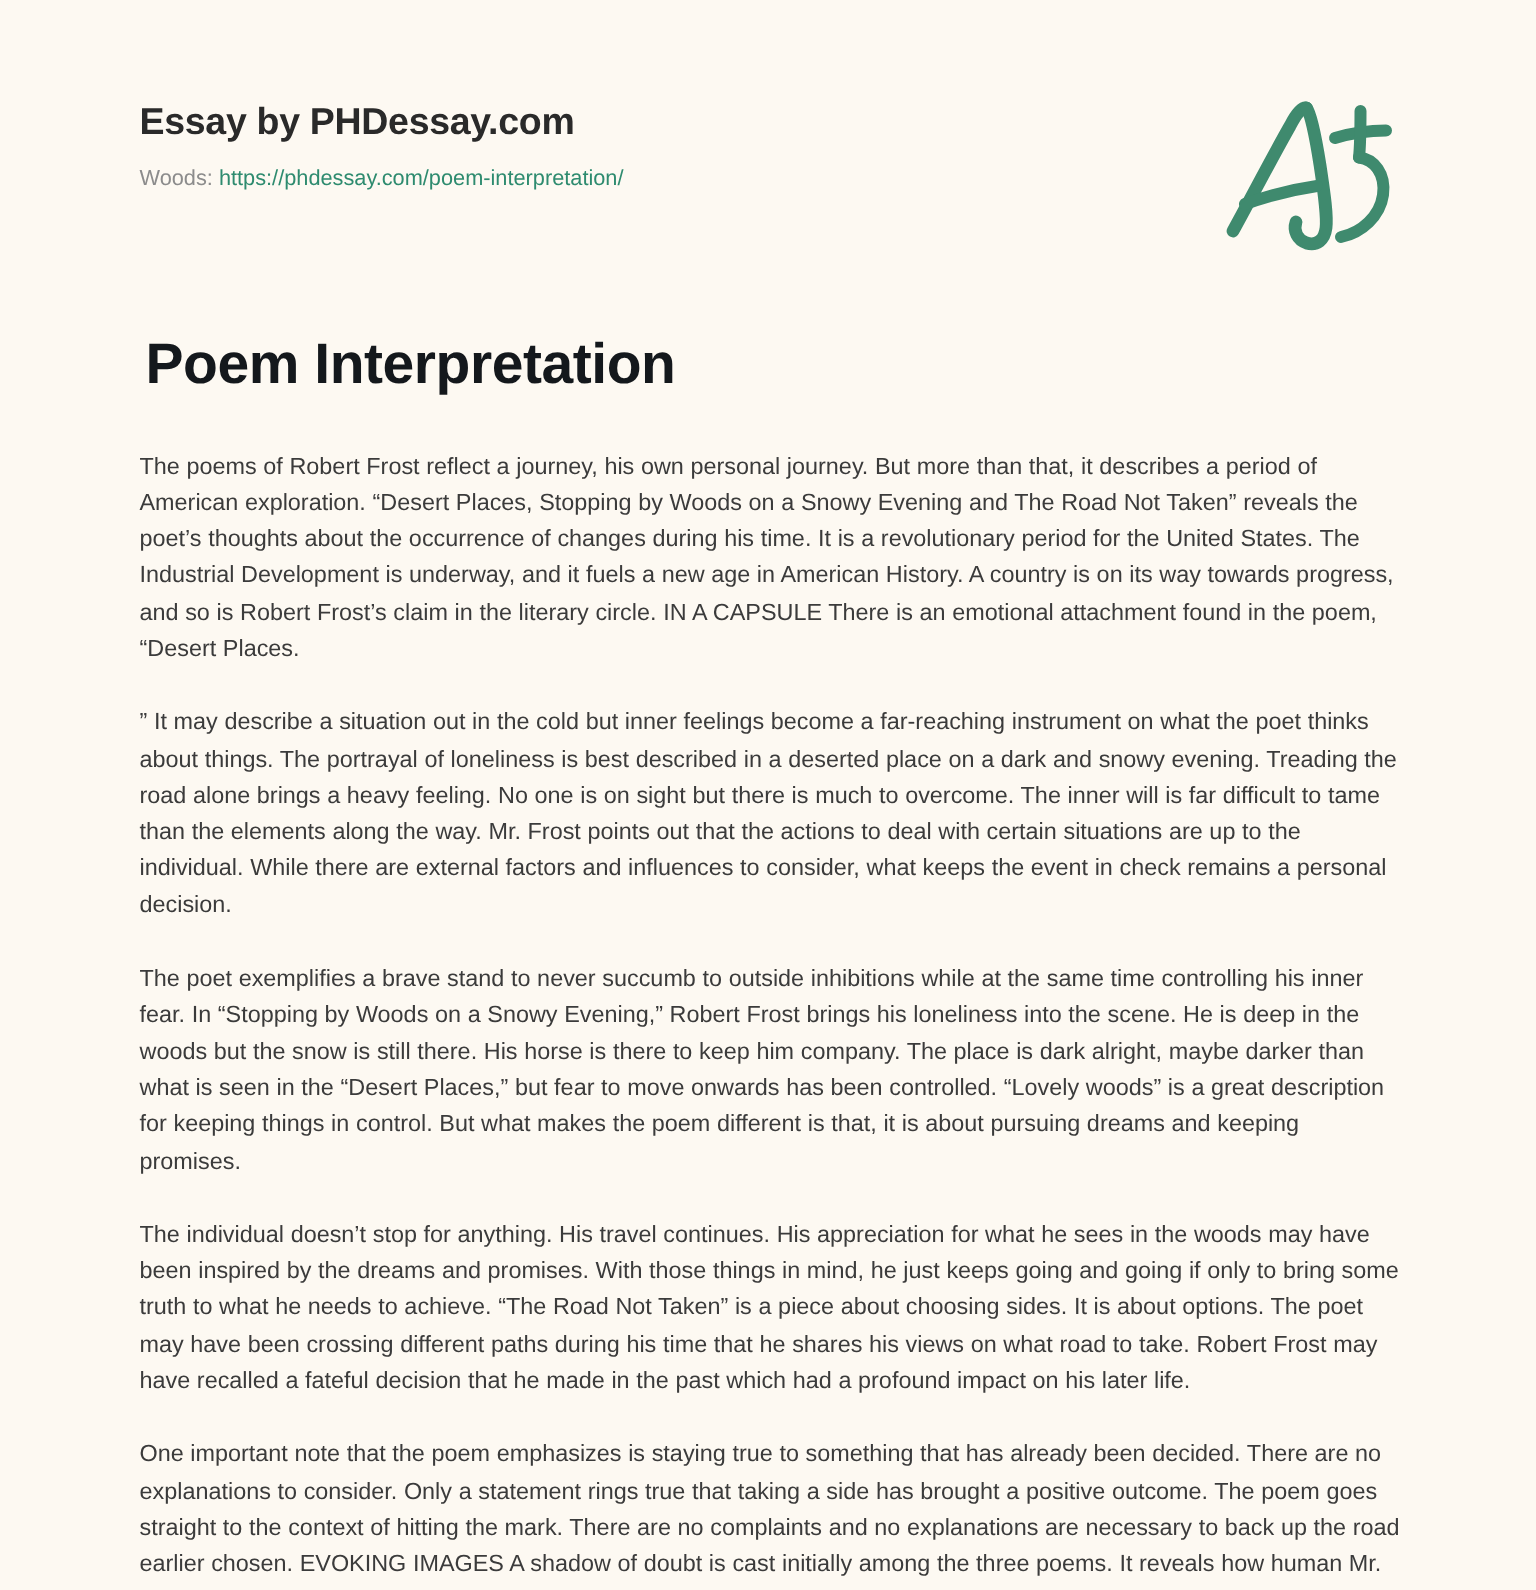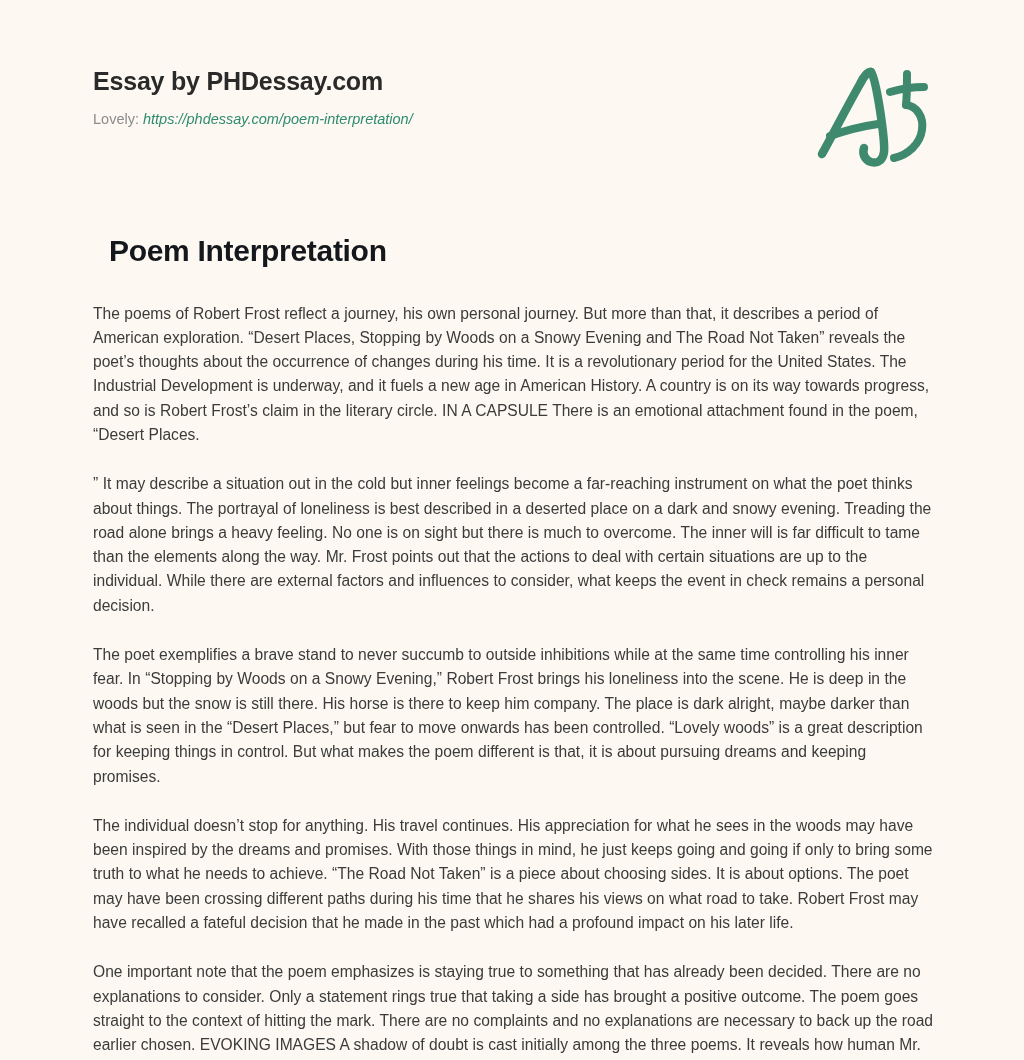--- a/index.html
+++ b/index.html
@@ -57,21 +57,20 @@
     white-space: nowrap;
   }
 
   .source-label {
     color: #8c8c8c;
   }
 
   .source-url {
     color: #2e8b6f;
     text-decoration: none;
-    font-style: italic;
   }
 
   .logo {
     position: absolute;
     left: 808px;
     top: 58px;
     width: 130px;
     height: 115px;
   }
 
@@ -83,22 +82,22 @@
 
   
   .article {
     position: absolute;
     left: 93px;
     top: 216px;
     width: 842px;
   }
 
   .article-title {
-    margin: 16px;
-    font-size: 30px;
+    margin: 4px;
+    font-size: 38px;
     font-weight: bold;
     color: #14181c;
     letter-spacing: -0.3px;
     line-height: 1.25;
   }
 
   .article-body {
     margin-top: 32px;
   }
 
@@ -119,21 +118,21 @@
 <body>
 
 <div class="page">
 
   <div class="header">
 
     <div class="brand-block">
       <div class="brand-title">Essay by PHDessay.com</div>
 
       <div class="source-line">
-        <span class="source-label">Lovely:</span>
+        <span class="source-label">Woods:</span>
         <a class="source-url" href="#">https://phdessay.com/poem-interpretation/</a>
       </div>
     </div>
 
     <div class="logo">
       <svg viewBox="0 0 130 115" xmlns="http://www.w3.org/2000/svg">
         <g fill="none" stroke="#3f8a6e" stroke-linecap="round" stroke-linejoin="round">
 
           <path d="M14 96 C 24 78, 40 47, 52 26 C 56 18, 60 13, 63 14" stroke-width="8.5"></path>
 

